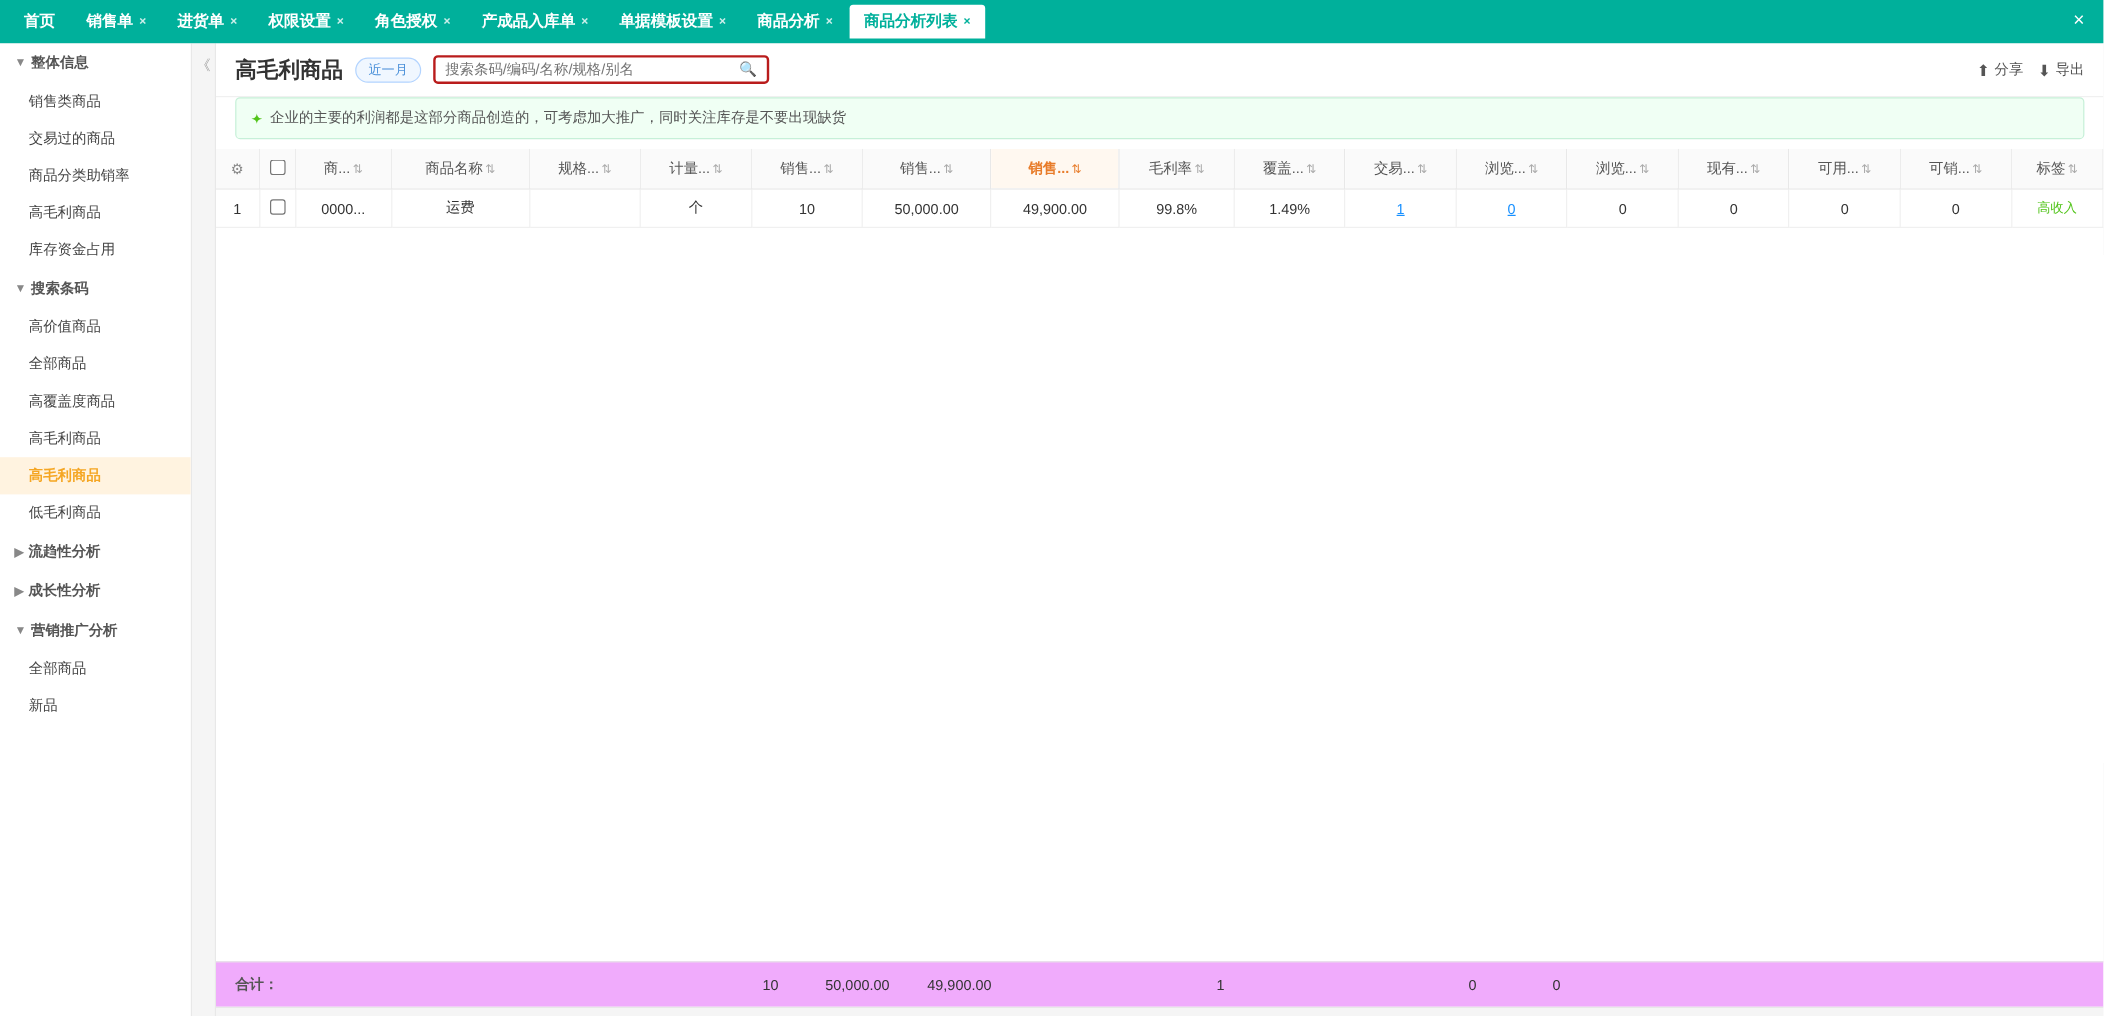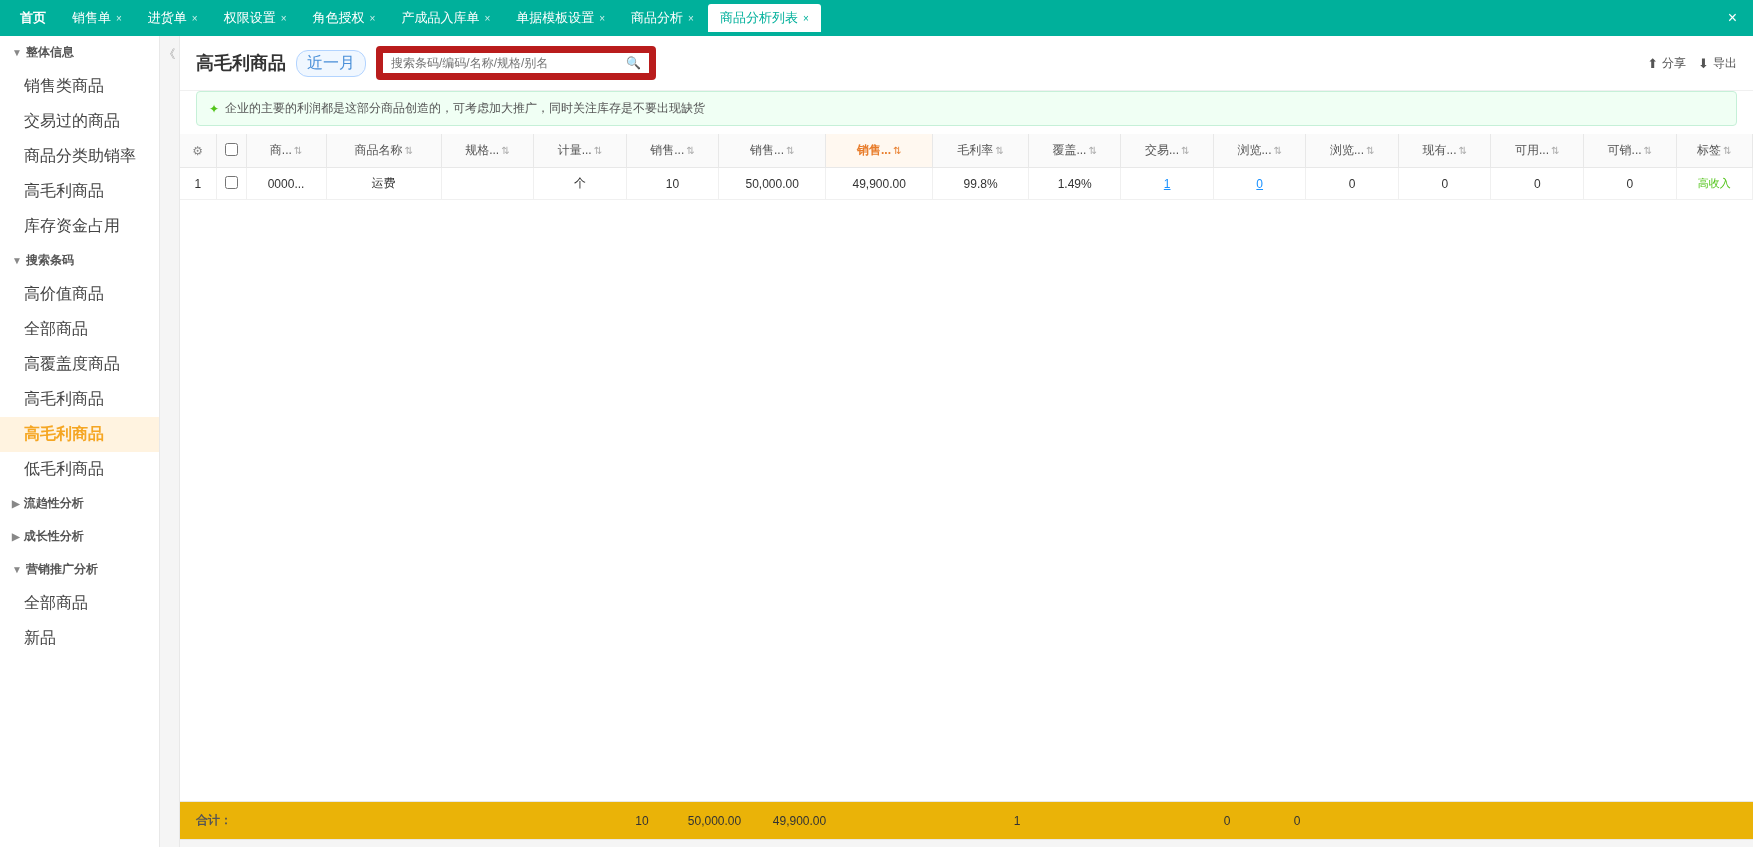--- a/index.html
+++ b/index.html
@@ -19,20 +19,21 @@
       display: flex;
       align-items: center;
       padding: 0 12px;
       height: 28px;
       color: #fff;
       font-size: 13px;
       cursor: pointer;
       border-radius: 3px 3px 0 0;
       white-space: nowrap;
       gap: 5px;
+      font-weight: bold;
     }
     .nav-tab.active {
       background: #fff;
       color: #00b09b;
       align-items: center;
     }
     .nav-tab .close-x {
       font-size: 10px;
       color: rgba(255,255,255,0.8);
       cursor: pointer;
@@ -72,21 +73,21 @@
       cursor: pointer;
       font-weight: bold;
     }
     .sidebar-group-header .arrow {
       margin-right: 4px;
       font-size: 10px;
       color: #888;
     }
     .sidebar-item {
       padding: 7px 12px 7px 24px;
-      font-size: 16px;
+      font-size: 12px;
       color: #444;
       cursor: pointer;
       white-space: nowrap;
     }
     .sidebar-item.active {
       background: #fff3e0;
       color: #f5a623;
       font-weight: bold;
     }
 
@@ -126,28 +127,28 @@
     .page-title-text {
       font-size: 18px;
       font-weight: bold;
       color: #333;
     }
     .filter-btn {
       background: #f0f7ff;
       border: 1px solid #b3d4ff;
       border-radius: 12px;
       padding: 2px 10px;
-      font-size: 16px;
+      font-size: 11px;
       color: #4a90d9;
       cursor: pointer;
     }
     .search-box {
       display: flex;
       align-items: center;
-      border: 7px solid #b91c1c;
+      border: 2px solid #b91c1c;
       border-radius: 4px;
       padding: 3px 8px;
       gap: 4px;
       flex: 1;
       max-width: 280px;
     }
     .search-box input {
       border: none;
       outline: none;
       font-size: 12px;
@@ -233,21 +234,21 @@
     .td-link {
       color: #1890ff;
       text-decoration: underline;
       cursor: pointer;
     }
 
     
     .footer-total {
       display: flex;
       align-items: center;
-      background: #eab308;
+      background: #f0abfc;
       border-top: 1px solid #e8e8e8;
       padding: 8px 16px;
       font-size: 12px;
       color: #555;
       flex-shrink: 0;
       height: 38px;
       gap: 0;
     }
     .footer-total .total-label {
       width: 100px;

